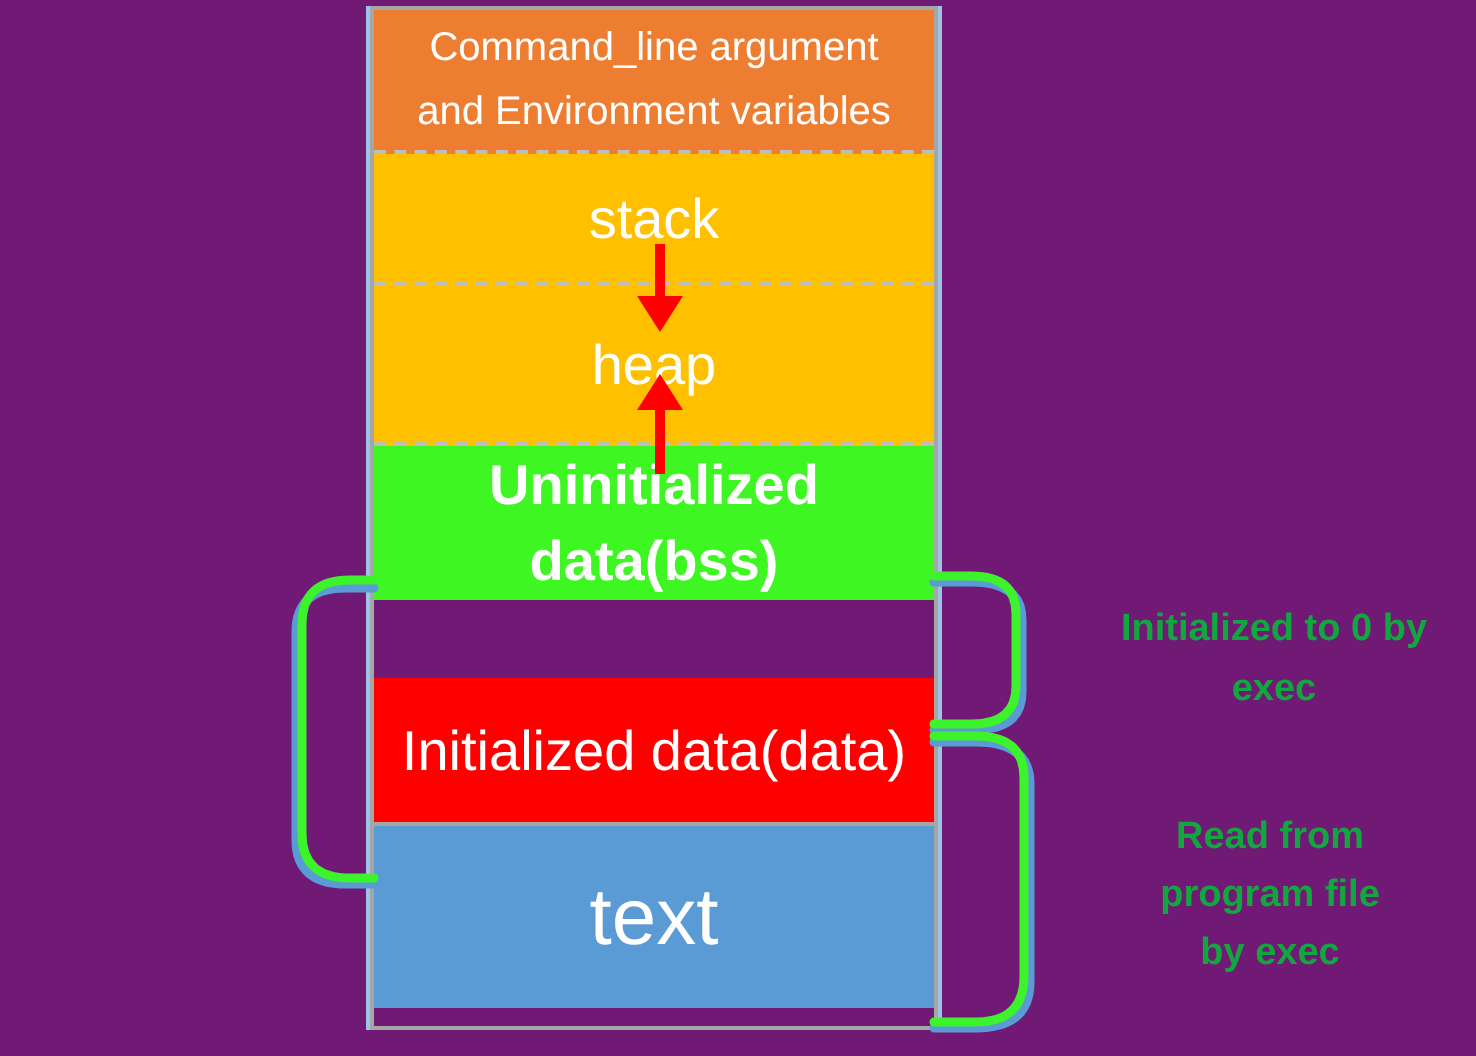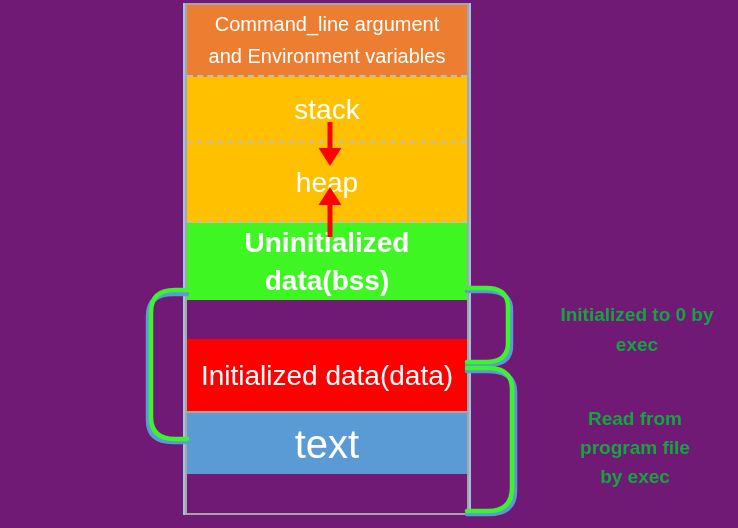--- a/index.html
+++ b/index.html
@@ -39,21 +39,21 @@
     white-space: pre-line;
   }
   .sep-dashed { border-bottom: 2px dashed #bdbdbd; }
   .sep-solid  { border-bottom: 2px solid  #a6a6a6; margin-top: 39px; }
   .seg-cmdline { height: 72px; background: #ED7D31; font-size: 20px; line-height: 32px; }
   .seg-stack   { height: 66px; background: #FFC000; }
   .seg-unused  { height: 62px; background: #FFC000; }
   .seg-heap    { height: 80px; background: #FFC000; }
   .seg-bss     { height: 77px; background: #3EF622; line-height: 38px; font-weight: bold; }
   .seg-data    { height: 74px; background: #FE0000; }
-  .seg-text    { height: 61px; background: #5B9BD5; font-size: 40px; }
+  .seg-text    { height: 91px; background: #5B9BD5; font-size: 40px; }
   .annotation {
     position: absolute;
     color: #12A63E;
     font-weight: bold;
     text-align: center;
     white-space: pre-line;
   }
   .ann-global { left: 8px;   top: 346px; width: 135px; font-size: 21px; }
   .ann-bss    { left: 543px; top: 300px; width: 188px; font-size: 19px; line-height: 30px; }
   .ann-file   { left: 565px; top: 388px; width: 140px; font-size: 19px; line-height: 29px; margin-top: 16px; }

